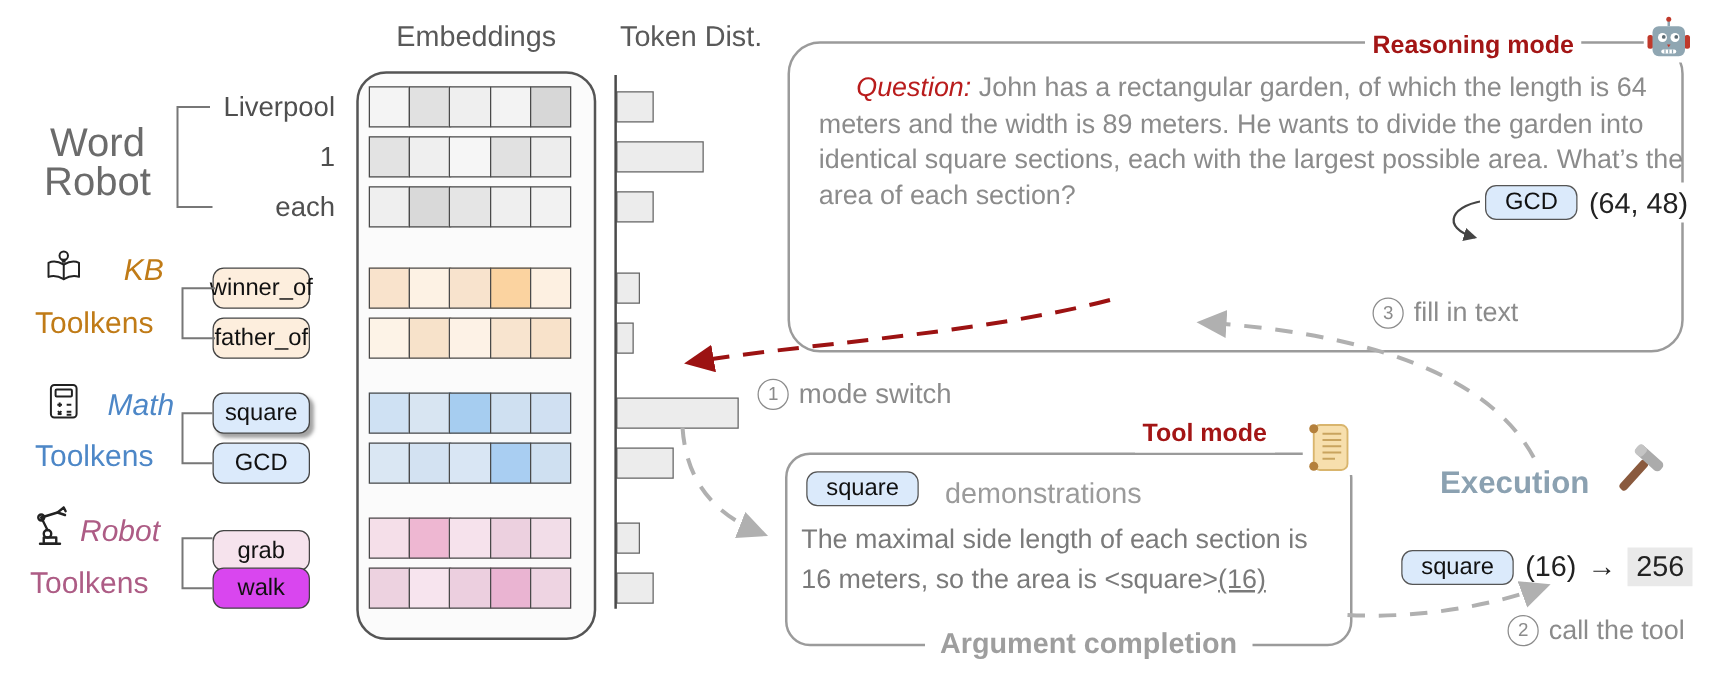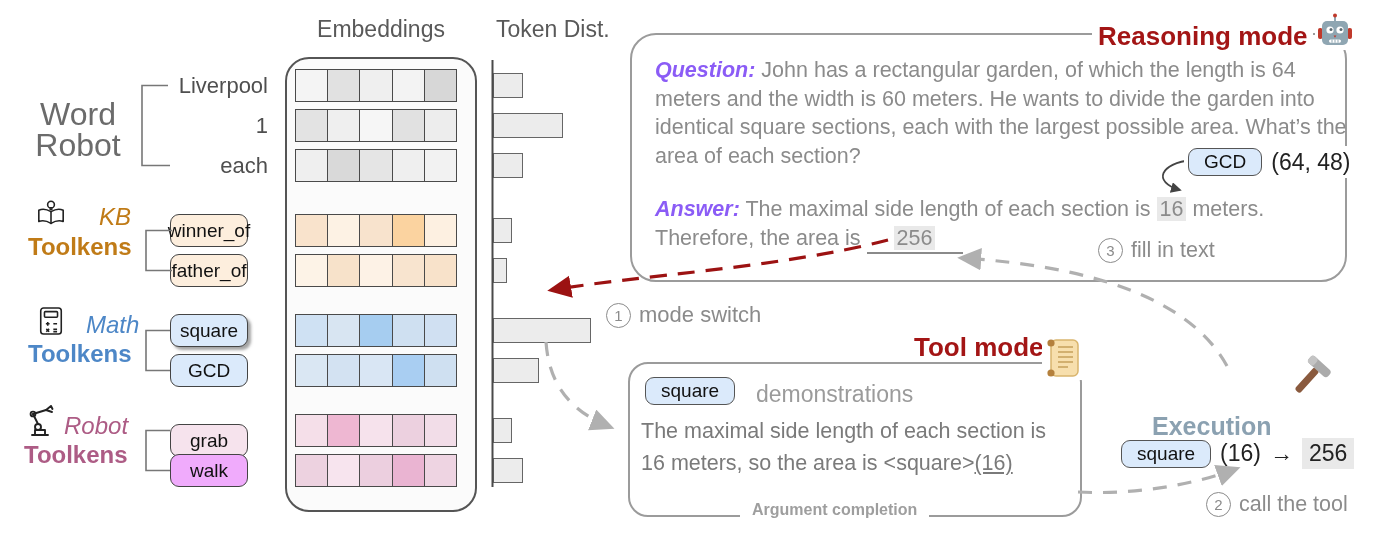--- a/index.html
+++ b/index.html
@@ -3,21 +3,21 @@
 <meta charset="utf-8">
 <style>
   html,body{margin:0;padding:0;background:#fff;}
   .canvas{position:relative;width:1380px;height:540px;background:#fff;overflow:hidden;
           font-family:"Liberation Sans",sans-serif;}
   .hdr{position:absolute;font-size:23px;color:#595959;}
   
   .word-grp{position:absolute;left:22px;top:99px;width:112px;text-align:center;
             color:#6b6b6b;font-size:32px;line-height:31px;}
   .grp-ital{position:absolute;font-style:italic;font-size:24px;}
-  .grp-bold{position:absolute;font-weight:bold;font-size:24px;}
+  .grp-bold{position:absolute;font-weight:normal;font-size:24px;margin-top:12px;}
   .g-kb{color:var(--kb_accent);}
   .g-math{color:var(--math_accent);}
   .g-robot{color:var(--robot_accent);}
   .word-token{position:absolute;left:168px;width:100px;text-align:right;
               font-size:22px;color:#4f4f4f;}
   .token-box{position:absolute;left:170px;width:78px;height:33px;border:1.5px solid #444;
              border-radius:9px;display:flex;align-items:center;justify-content:center;
              font-size:19px;color:#111;box-sizing:border-box;}
   .token-box.shadow{box-shadow:3px 3px 3px rgba(90,90,90,.55);}
   
@@ -27,37 +27,37 @@
   .emb-cell{width:33.4px;height:33px;border:1.2px solid #4a4a4a;box-sizing:border-box;
             margin-left:-1.2px;}
   .emb-cell:first-child{margin-left:0;}
   
   .dist-bar{position:absolute;left:493px;height:25px;background:#ececec;
             border:1.4px solid #666;box-sizing:border-box;}
   
   .mode-box{position:absolute;border:2.5px solid #9b9b9b;border-radius:26px;}
   #reasoning-box{left:630px;top:33px;width:713px;height:245px;}
   #tool-box{left:628px;top:362px;width:450px;height:151px;border-radius:20px;}
-  .mode-title{position:absolute;font-size:26px;font-weight:bold;color:var(--mode_title);
+  .mode-title{position:absolute;font-size:20px;font-weight:bold;color:var(--mode_title);
               background:#fff;padding:0 6px;line-height:30px;z-index:4;}
   .para{position:absolute;font-size:21.5px;line-height:28.5px;color:#8b8b8b;z-index:2;}
-  .io-label{font-style:italic;color:#8b5cf6;font-weight:700;}
+  .io-label{font-style:italic;color:#b91c1c;font-weight:400;margin-left:30px;}
   .hl{background:var(--highlight_bg);padding:0 3px;}
   .blank{display:inline-block;min-width:96px;text-align:center;
          border-bottom:2.5px solid #8a8a8a;}
   .token-chip{display:inline-block;background:var(--math_box_bg);border:1.5px solid #555;
               border-radius:9px;padding:2px 15px;font-size:19px;color:#111;}
   .call-row{position:absolute;background:#fff;padding:2px 4px;font-size:23px;color:#222;
             display:flex;align-items:center;gap:9px;z-index:5;}
   .gray-note{position:absolute;color:#8b8b8b;font-size:21.5px;display:flex;
              align-items:center;gap:8px;z-index:4;}
   .circ{display:inline-flex;width:23px;height:23px;border:1.6px solid #8b8b8b;
         border-radius:50%;align-items:center;justify-content:center;font-size:15px;flex:none;}
   .exec-title{position:absolute;font-size:25px;font-weight:bold;color:var(--execution_title);}
-  .footer-label{position:absolute;background:#fff;padding:0 12px;font-size:16px;
+  .footer-label{position:absolute;background:#fff;padding:0 12px;font-size:23px;
                 font-weight:bold;color:#9e9e9e;z-index:5;}
   .demo-label{position:absolute;font-size:23px;color:#9b9b9b;}
   .demo-text{position:absolute;font-size:21.5px;color:#7a7a7a;}
   .u{text-decoration:underline;}
   svg.overlay{position:absolute;left:0;top:0;z-index:3;pointer-events:none;}
   .icon{position:absolute;}
 </style>
 </head>
 <body>
 
@@ -109,21 +109,21 @@
 
   <div id="tokens-layer">
       <div class="word-token" style="top: 73px;">Liverpool</div>
       <div class="word-token" style="top: 113px;">1</div>
       <div class="word-token" style="top: 153px;">each</div>
       <div class="token-box" style="top: 214px; background: rgb(253, 238, 221);">winner_of</div>
       <div class="token-box" style="top: 254px; background: rgb(253, 238, 221);">father_of</div>
       <div class="token-box shadow" style="top: 314px; background: rgb(219, 234, 251);">square</div>
       <div class="token-box" style="top: 354px; background: rgb(219, 234, 251);">GCD</div>
       <div class="token-box" style="top: 424px; background: rgb(246, 227, 237);">grab</div>
-      <div class="token-box" style="top: 454px; background: #f0abfc;">walk</div>
+      <div class="token-box" style="top: 454px; background: #d946ef;">walk</div>
     </div>
 
   <div class="emb-container"></div>
   <div id="emb-layer">
       <div class="emb-row" style="top: 69px;">
         <div class="emb-cell" style="background: rgb(244, 244, 244);"></div>
         <div class="emb-cell" style="background: rgb(225, 225, 225);"></div>
         <div class="emb-cell" style="background: rgb(239, 239, 239);"></div>
         <div class="emb-cell" style="background: rgb(243, 243, 243);"></div>
         <div class="emb-cell" style="background: rgb(215, 215, 215);"></div>
@@ -213,35 +213,28 @@
       <circle cx="17" cy="17.5" r="1.5" fill="#5c6b73"></circle>
         <circle cx="27" cy="17.5" r="1.5" fill="#5c6b73"></circle>
       <path d="M19.6 23.5 l1.4 2.3 l1.4 -2.3 z" fill="#c0392b"></path>
       <rect x="15" y="27.5" width="12" height="3.2" rx="1.6" fill="#fff"></rect>
       <path d="M18 27.5 v3.2 M21 27.5 v3.2 M24 27.5 v3.2" stroke="#8fa6b2" stroke-width="1"></path>
     </svg>
   </span>
 
   <div class="para" style="left:655px;top:56px;width:695px;">
     <span class="io-label">Question:</span>
-    <span>John has a rectangular garden, of which the length is 64 meters and the width is 60 meters. He wants to divide the garden into identical square sections, each with the largest possible area. What’s the area of each section?</span>
+    <span>John has a rectangular garden, of which the length is 64 meters and the width is 89 meters. He wants to divide the garden into identical square sections, each with the largest possible area. What’s the area of each section?</span>
   </div>
 
   <div class="call-row" style="left:1184px;top:146px;">
     <span class="token-chip">GCD</span>
     <span>(64, 48)</span>
   </div>
 
-  <div class="para" style="left:655px;top:195px;width:695px;">
-    <span class="io-label">Answer:</span>
-    <span>The maximal side length of each section is</span>
-    <span class="hl">16</span>
-    <span>meters. Therefore, the area is</span>
-    <span class="blank"><span class="hl">256</span></span>
-  </div>
 
   <div class="gray-note" style="left:1098px;top:238px;">
     <span class="circ">3</span>
     <span>fill in text</span>
   </div>
 
   <div class="gray-note" style="left:606px;top:302px;font-size:22px;">
     <span class="circ">1</span>
     <span>mode switch</span>
   </div>
@@ -265,21 +258,21 @@
   </span>
 
   <span class="token-chip" style="position:absolute;left:645px;top:377px;z-index:2;">square</span>
   <div class="demo-label" style="left:756px;top:381px;">demonstrations</div>
   <div class="demo-text" style="left:641px;top:419px;">The maximal side length of each section is</div>
   <div class="demo-text" style="left:641px;top:451px;">
     <span>16 meters, so the area is &lt;square&gt;</span><span class="u">(16)</span>
   </div>
   <div class="footer-label" style="left:740px;top:501px;">Argument completion</div>
 
-  <div class="exec-title" style="left:1152px;top:372px;margin-top:40px;">Execution</div>
+  <div class="exec-title" style="left:1152px;top:372px;">Execution</div>
   <span class="icon" style="left:1283px;top:352px;">
     <svg width="52" height="52" viewBox="0 0 52 52">
       <g transform="rotate(42 26 26)">
         <rect x="22.5" y="14" width="7" height="30" rx="3" fill="#8a5a3e"></rect>
         <rect x="13" y="6" width="26" height="9" rx="3.5" fill="#ababab"></rect>
         <rect x="13" y="6" width="8" height="9" rx="3" fill="#c4c4c4"></rect>
       </g>
     </svg>
   </span>
   <div class="call-row" style="left:1117px;top:436px;background:transparent;">

